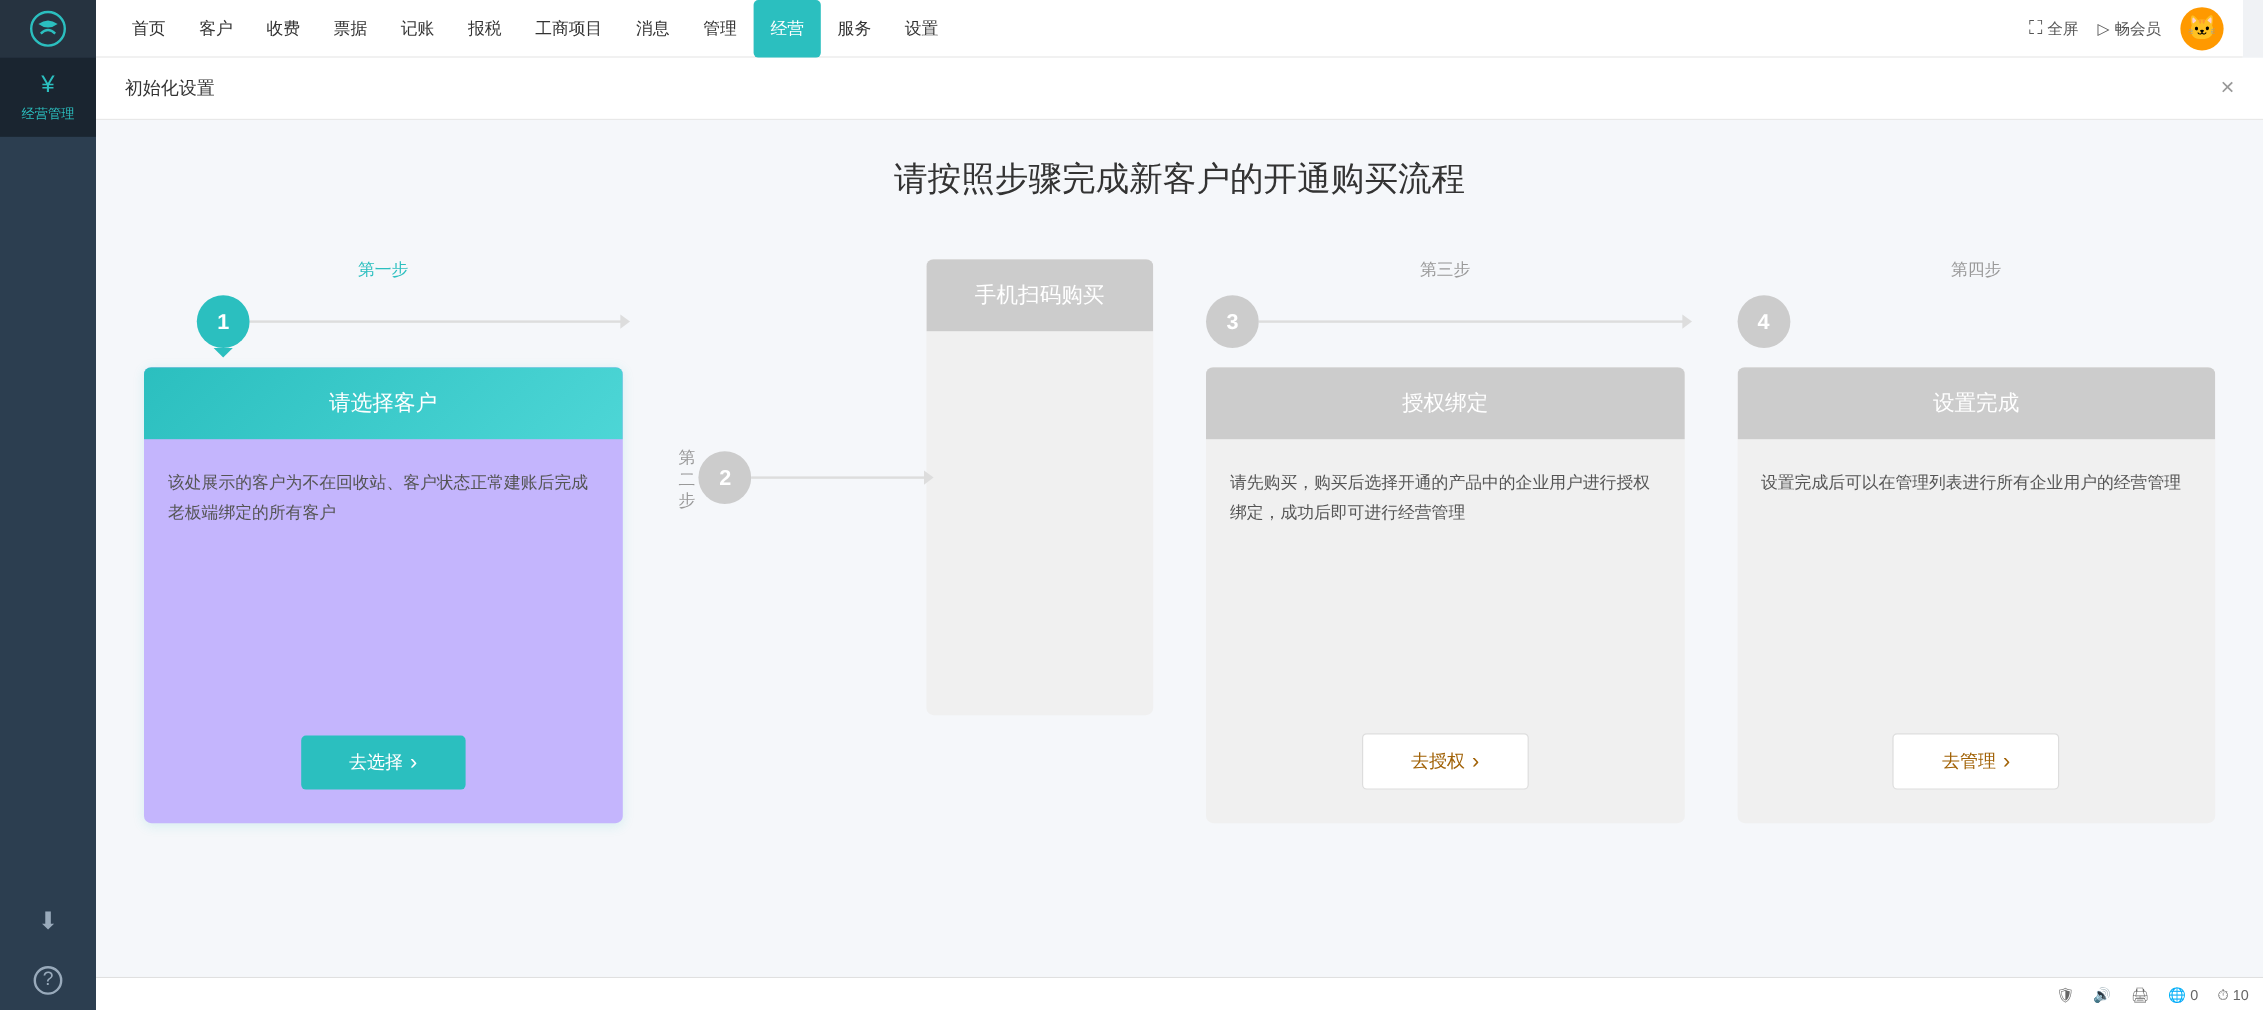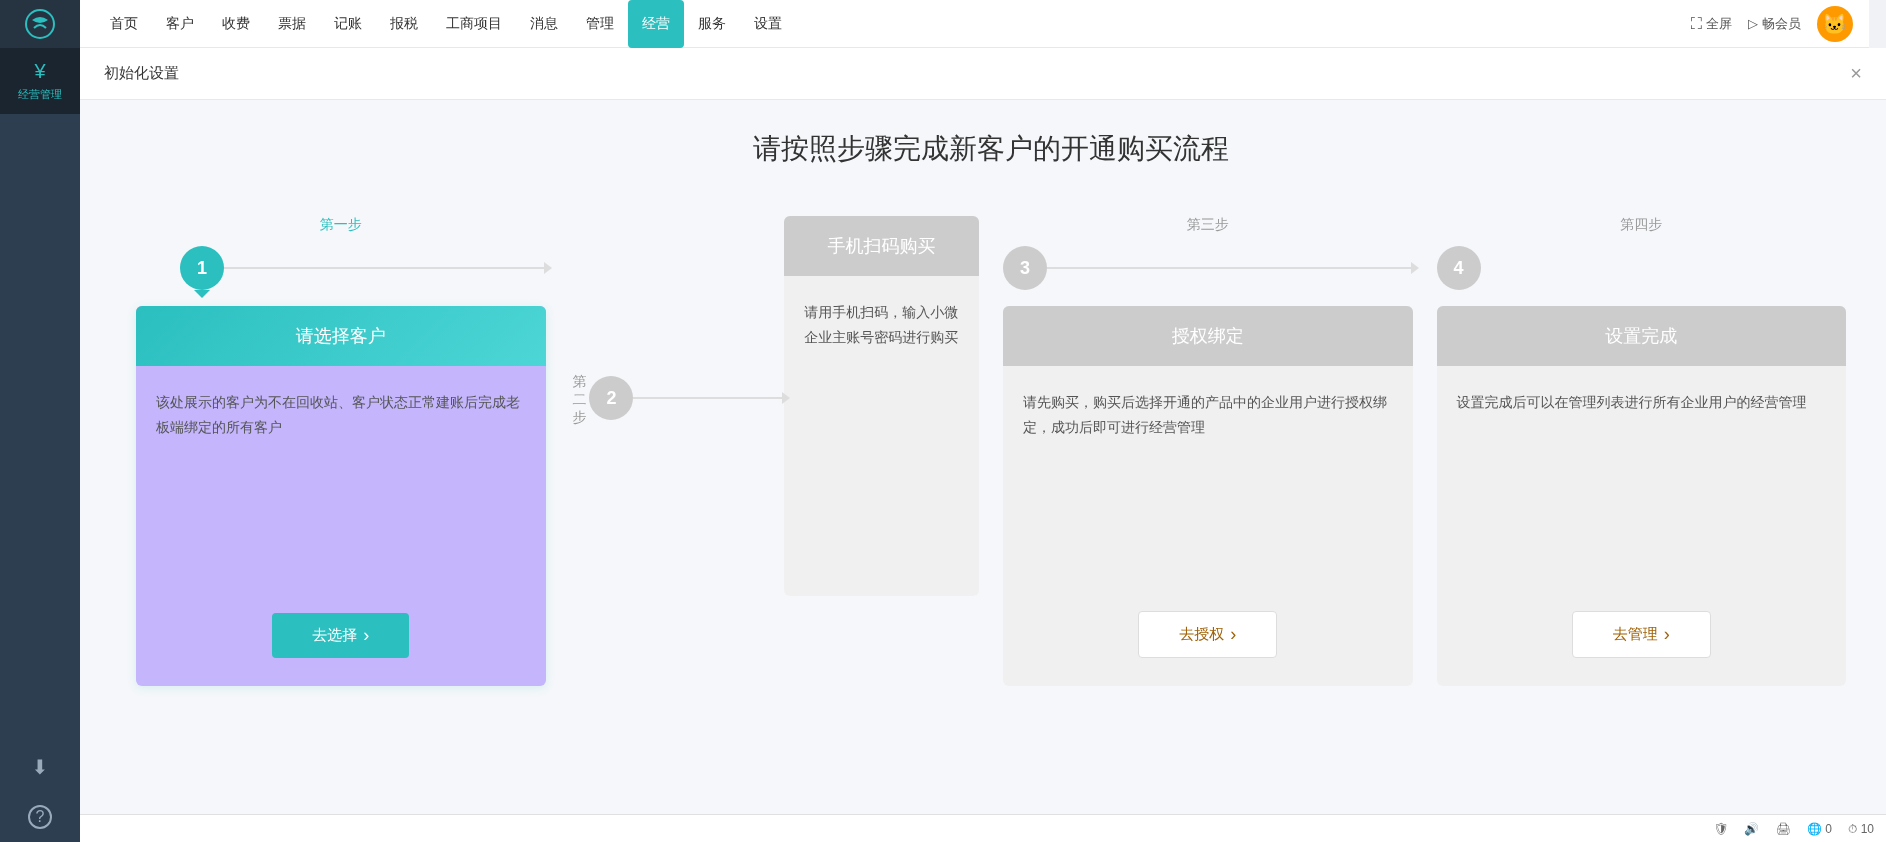--- a/index.html
+++ b/index.html
@@ -65,21 +65,20 @@
       padding: 14px 24px;
       display: flex; align-items: center; justify-content: space-between;
       border-bottom: 1px solid #e8e8e8;
     }
     .page-title { font-size: 15px; color: #333; font-weight: normal; }
     .close-btn { font-size: 20px; color: #999; cursor: pointer; }
 
     
     .content-area {
       padding: 30px 40px;
-      margin-left: 16px;
     }
 
     
     .main-title {
       text-align: center; font-size: 28px; color: #333; font-weight: normal;
       margin-bottom: 48px;
     }
 
     .step-label {
       font-size: 14px; color: #999; margin-bottom: 12px; text-align: center;
@@ -225,21 +224,21 @@
 <div class="main-content">
 
   <div class="page-header">
     <span class="page-title">初始化设置</span>
     <span class="close-btn">×</span>
   </div>
 
   <div class="content-area">
     <h2 class="main-title">请按照步骤完成新客户的开通购买流程</h2>
 
-    <div style="display:flex; gap:4px; align-items:flex-start; position:relative;">
+    <div style="display:flex; gap:14px; align-items:flex-start; position:relative;">
 
       <div style="flex:1; display:flex; flex-direction:column; align-items:center;">
         <div class="step-label active">第一步</div>
         <div style="display:flex; align-items:center; width:100%; margin-bottom:16px;">
           <div style="flex:0 0 44px;"></div>
           <div class="step-circle active">
             <span>1</span>
           </div>
           <div class="step-line">
             <div class="step-line-arrow"></div>
@@ -264,21 +263,20 @@
         <div style="display:flex; align-items:center; width:100%; margin-bottom:16px;">
           <div class="step-circle">
             <span>2</span>
           </div>
           <div class="step-line">
             <div class="step-line-arrow"></div>
           </div>
         </div>
         <div class="step-card">
           <div class="step-card-header">手机扫码购买</div>
-          <div class="step-card-body">请用手机扫码，输入小微企业主账号密码进行购买</div>
           <div class="step-card-footer">
           </div>
         </div>
       </div>
 
       <div class="step-gap"></div>
 
       <div style="flex:1; display:flex; flex-direction:column; align-items:center;">
         <div class="step-label">第三步</div>
         <div style="display:flex; align-items:center; width:100%; margin-bottom:16px;">

